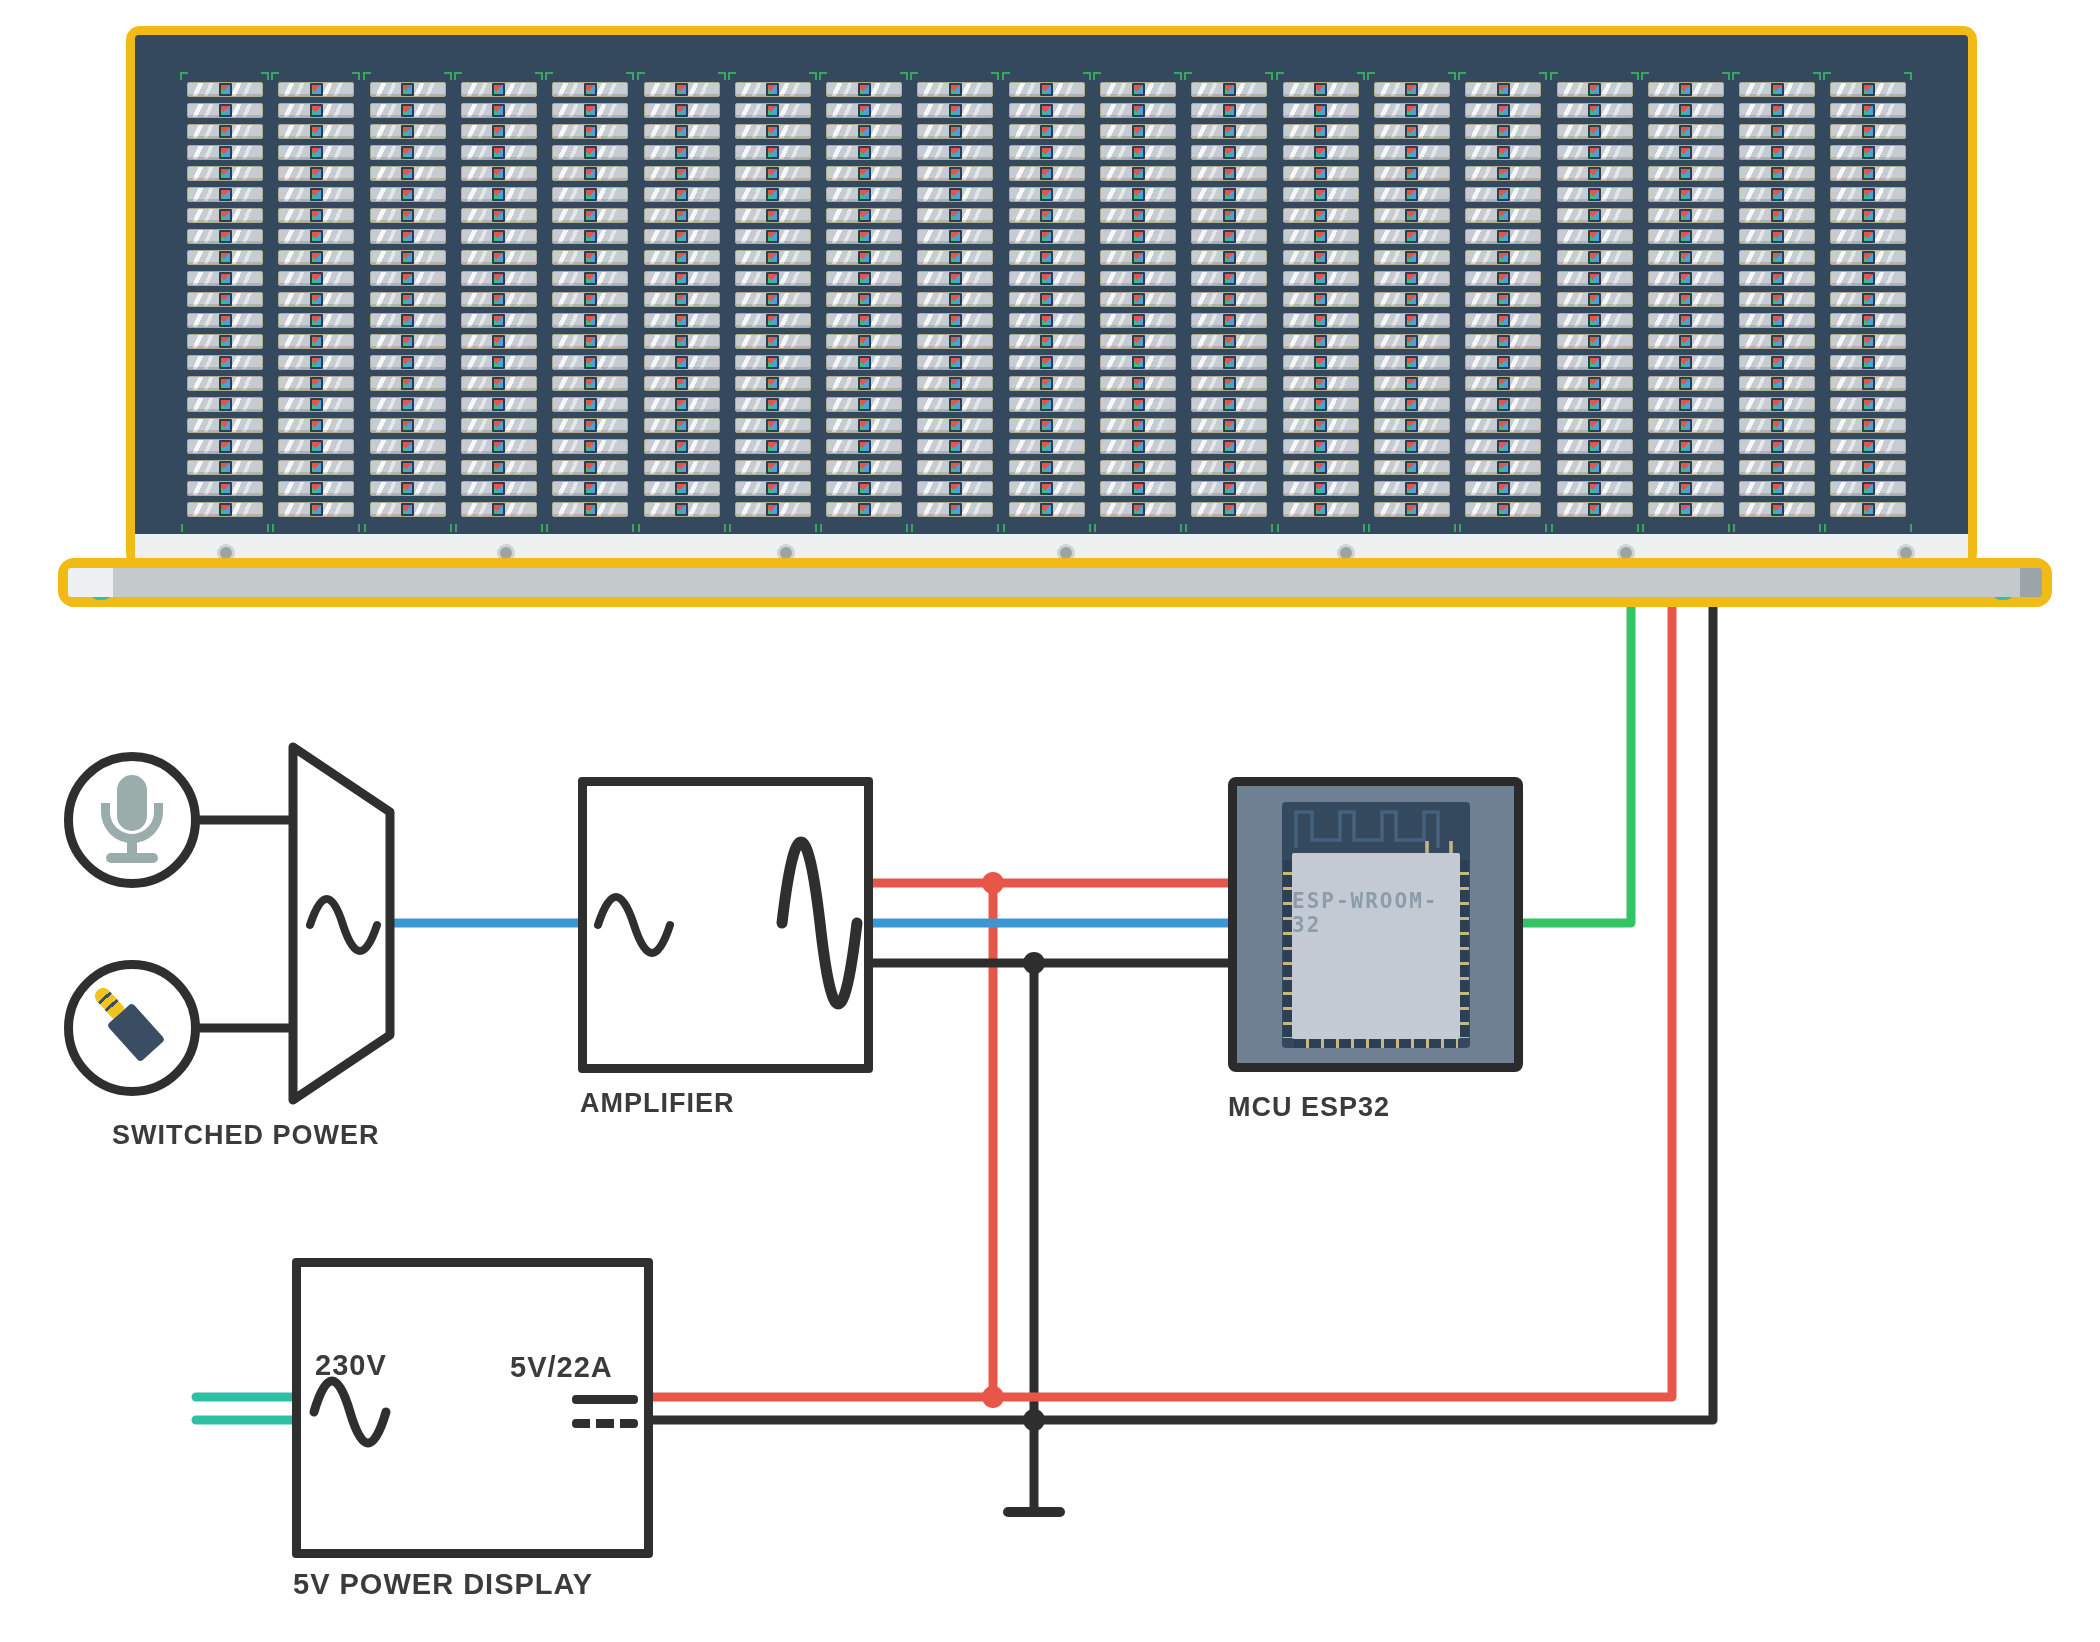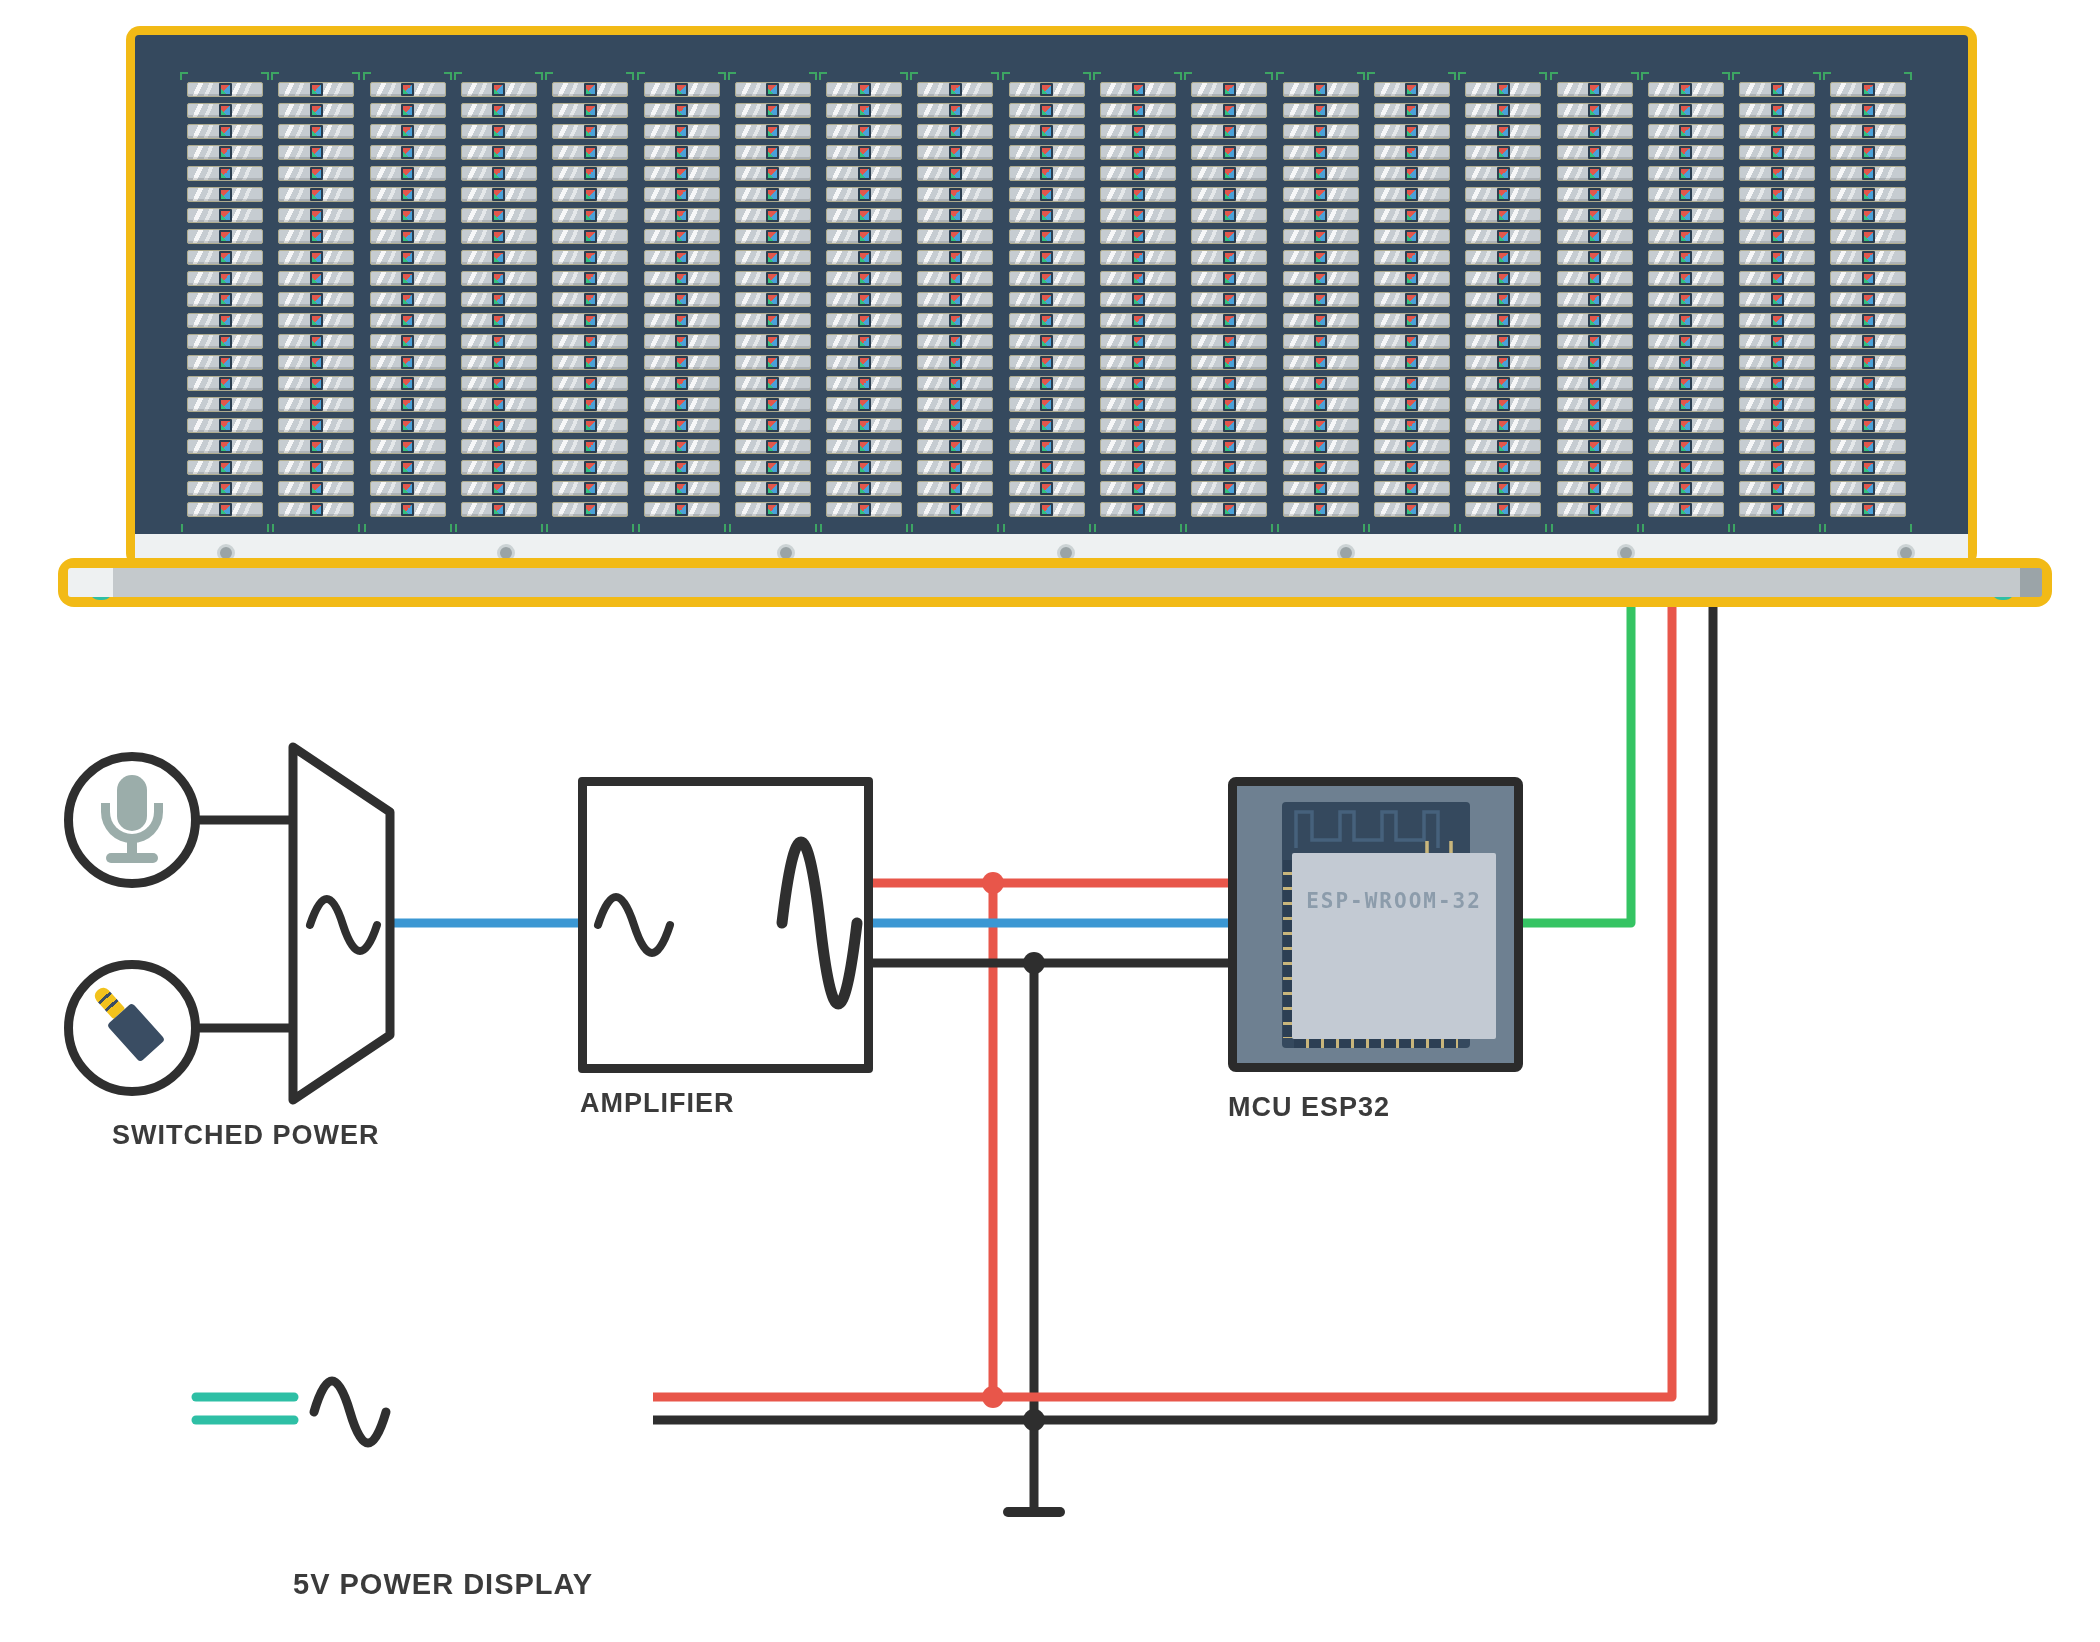--- a/index.html
+++ b/index.html
@@ -59,21 +59,21 @@
   .jack-rot{position:absolute;left:0;top:0;width:118px;height:118px;transform:rotate(-42deg);}
   .jack-tip{position:absolute;left:51px;top:8px;width:16px;height:32px;border-radius:7px 7px 2px 2px;
             background:linear-gradient(180deg,var(--jack-yellow) 0 9px,#3a4d63 9px 12px,var(--jack-yellow) 12px 19px,#3a4d63 19px 22px,var(--jack-yellow) 22px);}
   .jack-body{position:absolute;left:42px;top:40px;width:34px;height:50px;border-radius:4px;background:#3a4d63;}
 
   
   .box{box-sizing:border-box;border:9px solid #2f2f2f;background:#fff;border-radius:4px;z-index:4;}
   .amp-box{left:578px;top:777px;width:295px;height:296px;}
   .mcu-box{left:1228px;top:777px;width:295px;height:295px;border-color:#2b2b2b;background:#6e8091;border-radius:8px;}
   .esp-module{position:absolute;left:45px;top:16px;width:188px;height:246px;background:#35495e;border-radius:4px;}
-  .esp-body{position:absolute;left:10px;top:51px;width:204px;height:186px;background:#c3cad3;border-radius:2px;
+  .esp-body{position:absolute;left:10px;top:51px;width:168px;height:186px;background:#c3cad3;border-radius:2px;
             display:flex;justify-content:center;padding-top:36px;box-sizing:border-box;}
   .esp-text{font-family:"DejaVu Sans Mono",monospace;font-weight:bold;font-size:21px;letter-spacing:2px;color:#8c9cab;}
   .pins-v{position:absolute;top:58px;width:10px;height:178px;background:repeating-linear-gradient(180deg,#2c3f54 0 12px,#c9b67c 12px 15px);}
   .pins-h{position:absolute;left:12px;top:237px;width:164px;height:9px;background:repeating-linear-gradient(90deg,#2c3f54 0 12px,#c9b67c 12px 15px);}
   .psu-box{left:292px;top:1258px;width:361px;height:300px;}
   .dc-solid{position:absolute;left:271px;top:128px;width:66px;height:9px;background:#2f2f2f;border-radius:4px;}
   .dc-dash{position:absolute;left:271px;top:152px;width:66px;height:9px;
            background:linear-gradient(90deg,#2f2f2f 0 18px,transparent 18px 24px,#2f2f2f 24px 42px,transparent 42px 48px,#2f2f2f 48px 66px);
            border-radius:4px;}
 </style>
@@ -1424,20 +1424,26 @@
       <div class="pins-v" style="left:1px;"></div>
       <div class="pins-v" style="left:177px;"></div>
       <div class="pins-h"></div>
       <div class="esp-body">
         <span class="esp-text">ESP-WROOM-32</span>
       </div>
     </div>
   </div>
   <div class="lbl" style="left:1228px;top:1092px;">MCU ESP32</div>
 
+  <div class="abs box psu-box">
+    <div class="lbl lbl-big" style="left:14px;top:82px;">230V</div>
+    <div class="lbl lbl-big" style="left:209px;top:84px;">5V/22A</div>
+    <div class="dc-solid"></div>
+    <div class="dc-dash"></div>
+  </div>
   <div class="lbl lbl-big" style="left:293px;top:1568px;">5V POWER DISPLAY</div>
 
   <svg id="symbols" class="layer" width="2100" height="1642" viewBox="0 0 2100 1642">
     <polygon points="293,747 390,812 390,1035 293,1100" fill="#ffffff" stroke="#2f2f2f" stroke-width="9" stroke-linejoin="round"></polygon>
     <path class="sym" stroke-width="8" d="M310 925 Q327 873 343 925 Q360 977 377 925"></path>
     <path class="sym" stroke-width="8" d="M598 925 Q616 869 634 925 Q652 981 670 925"></path>
     <path class="sym" stroke-width="11" d="M782 923 Q801 761 820 923 Q838 1085 857 923"></path>
     <path class="sym" stroke-width="9" d="M314 1412 Q332 1350 350 1412 Q368 1474 386 1412"></path>
   </svg>
 

